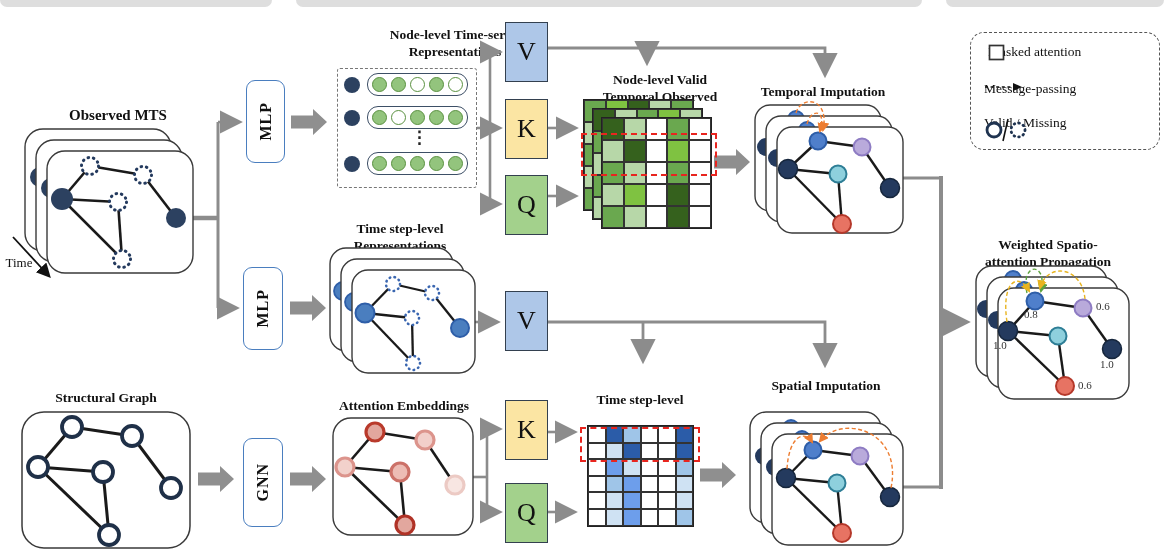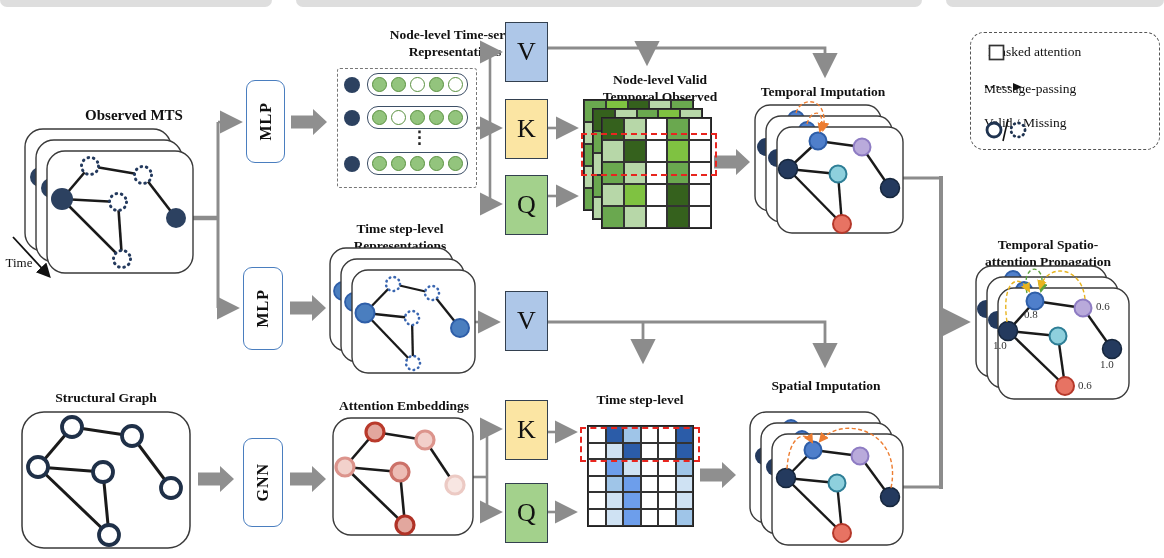--- a/index.html
+++ b/index.html
@@ -264,41 +264,41 @@
       <circle cx="1112" cy="349" r="9.5" fill="#243a5e" stroke="#16263c" stroke-width="1.5"></circle>
       <circle cx="1065" cy="386" r="9" fill="#e77363" stroke="#b5382a" stroke-width="2"></circle>
       <path d="M1027,293 C1020,262 1048,261 1041,291" fill="none" stroke="#5da23e" stroke-width="1.4" stroke-dasharray="4 2.5" marker-end="url(#ahg)"></path>
       <g fill="none" stroke="#e8b420" stroke-width="1.4" stroke-dasharray="4 2.5">
         <path d="M1007,322 C1001,282 1018,271 1029,291" marker-end="url(#ahy)"></path>
         <path d="M1085,299 C1082,266 1047,262 1040,288" marker-end="url(#ahy)"></path>
       </g>
     </g>
   </svg>
 
-  <div class="ttl big" style="left:44px;top:106px;width:180px;text-align:center;">Observed MTS</div>
+  <div class="ttl big" style="left:28px;top:106px;width:180px;text-align:center;">Observed MTS</div>
   <div class="ttl" style="left:-4px;top:255px;width:46px;font-weight:normal;font-size:13px;">Time</div>
   <div class="ttl" style="left:355px;top:26px;width:200px;">
     <div>Node-level Time-series</div>
     <div>Representations</div>
   </div>
   <div class="ttl" style="left:310px;top:220px;width:180px;">
     <div>Time step-level</div>
     <div>Representations</div>
   </div>
   <div class="ttl" style="left:570px;top:71px;width:180px;">
     <div>Node-level Valid</div>
     <div>Temporal Observed</div>
   </div>
   <div class="ttl" style="left:550px;top:391px;width:180px;">
     <div>Time step-level</div>
   </div>
   <div class="ttl" style="left:733px;top:83px;width:180px;">Temporal Imputation</div>
   <div class="ttl" style="left:736px;top:377px;width:180px;">Spatial Imputation</div>
   <div class="ttl" style="left:958px;top:236px;width:180px;">
-    <div>Temporal Spatio-</div>
+    <div>Weighted Spatio-</div>
     <div>attention Propagation</div>
   </div>
   <div class="ttl" style="left:16px;top:389px;width:180px;">Structural Graph</div>
   <div class="ttl" style="left:314px;top:397px;width:180px;">Attention Embeddings</div>
 
   <div class="rotbox lyr2" style="left:246px;top:80px;width:39px;height:83px;">
       <span>MLP</span>
     </div>
   <div class="rotbox lyr2" style="left:243px;top:267px;width:40px;height:83px;">
       <span>MLP</span>

